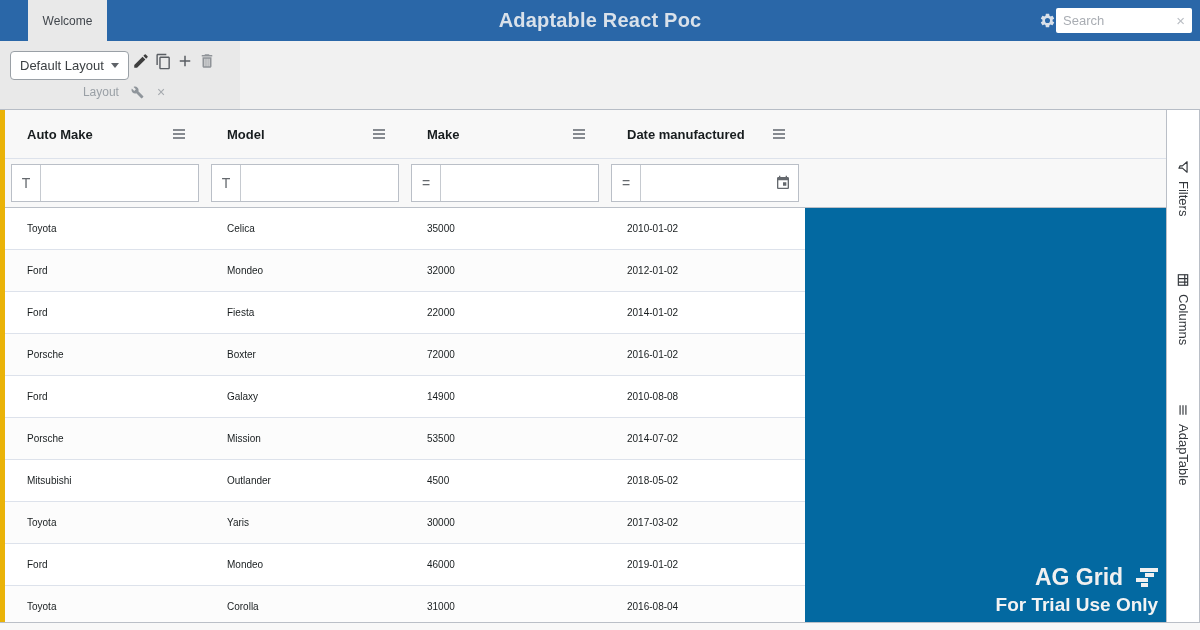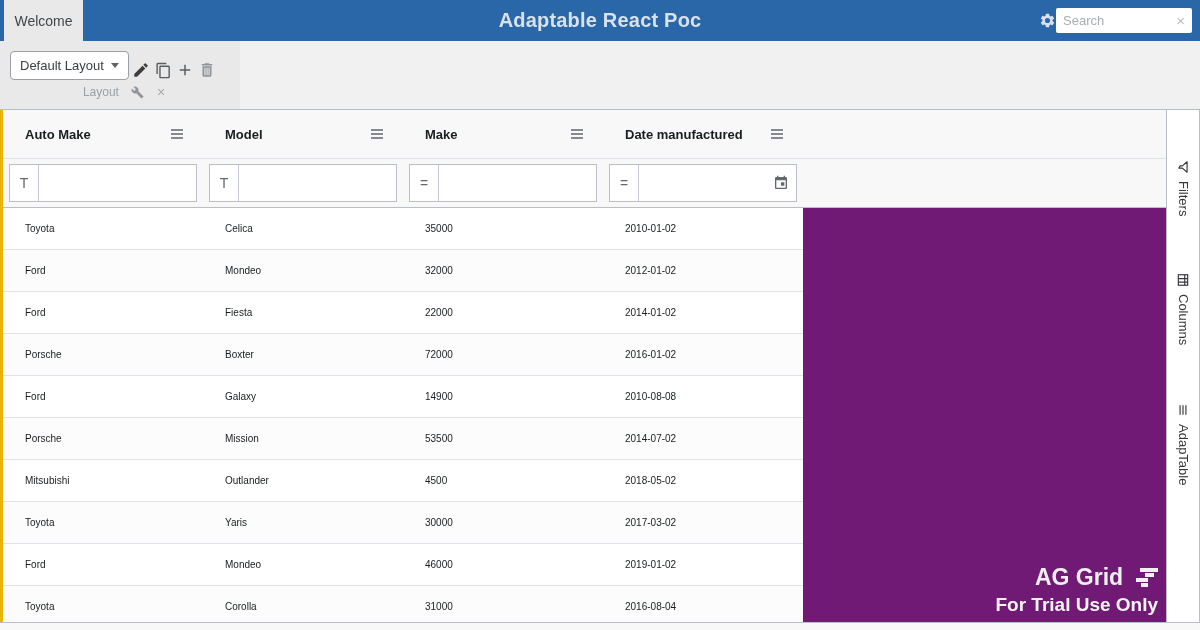--- a/index.html
+++ b/index.html
@@ -1,50 +1,50 @@
 <!DOCTYPE html>
 <html><head>
 <meta charset="utf-8">
 <style>
   * { margin:0; padding:0; box-sizing:border-box; }
   html,body { width:1200px; height:630px; overflow:hidden; }
   body { font-family:"Liberation Sans","DejaVu Sans",sans-serif; background:#fff; color:#181d1f; }
 
   
   .topbar { position:relative; height:41px; background:#2a67a8; }
-  .welcome-tab { position:absolute; left:4px; top:0; width:79px; height:41px;
+  .welcome-tab { position:absolute; left:28px; top:0; width:79px; height:41px;
     background:#e9e9e9; display:flex; align-items:center; justify-content:center;
-    font-size:14px; color:#41464c; cursor:pointer; }
+    font-size:12px; color:#41464c; cursor:pointer; }
   .app-title { position:absolute; inset:0; display:flex; align-items:center; justify-content:center;
     color:#d9e1ea; font-weight:bold; font-size:20px; letter-spacing:.2px; pointer-events:none; }
   .top-right { position:absolute; right:8px; top:0; height:41px; display:flex; align-items:center; }
   .gear { display:flex; cursor:pointer; }
   .searchbox { width:136px; height:25px; background:#fff; border-radius:2px;
     display:flex; align-items:center; padding:0 7px; }
   .searchbox input { flex:1; min-width:0; border:none; outline:none; font-size:13px; color:#333;
     font-family:"Liberation Sans",sans-serif; background:transparent; }
   .searchbox input::placeholder { color:#a9adb3; }
   .search-clear { color:#b9bdc3; font-size:15px; line-height:1; cursor:pointer; }
 
   
   .dashstrip { height:69px; background:#f1f1f1; border-bottom:1px solid #b7bdc6; }
   .layout-panel { width:240px; height:100%; background:#e9e9e9; padding:10px 0 0 10px; }
-  .panel-row1 { display:flex; align-items:flex-end; gap:2px; }
+  .panel-row1 { display:flex; align-items:flex-start; gap:2px; }
   .layout-select { width:119px; height:29px; background:#fff; border:1px solid #9aa0a6; border-radius:4px;
     display:flex; align-items:center; justify-content:space-between; padding:0 9px; font-size:13px;
     color:#3c4043; cursor:pointer; }
   .caret { width:0; height:0; border-left:4px solid transparent; border-right:4px solid transparent;
     border-top:5px solid #5f6368; }
   .tool-icon { width:20px; height:20px; display:inline-flex; align-items:center; justify-content:center; cursor:pointer; }
   .panel-row2 { width:228px; margin-top:4px; display:flex; align-items:center; justify-content:center;
     gap:12px; font-size:12px; color:#9aa0a6; }
   .panel-close { font-size:14px; color:#a5a9ae; cursor:pointer; }
 
   
-  .grid { position:relative; height:512px; display:flex; border-left:3px solid #eab308; background:#701a75; }
+  .grid { position:relative; height:512px; display:flex; border-left:5px solid #eab308; background:#0369a1; }
   .grid-main { width:1166px; position:relative; overflow:hidden; }
   .hdr-row { display:flex; height:49px; background:#f8f8f8; border-bottom:1px solid #dde2eb; }
   .hcell { width:200px; display:flex; align-items:center; justify-content:space-between;
     padding:0 20px 0 22px; font-weight:bold; font-size:13px; color:#181d1f; cursor:pointer; }
   .burger { display:inline-flex; flex-direction:column; gap:2px; cursor:pointer; }
   .burger i { display:block; width:12px; height:2px; background:#868a90; }
   .filter-row { display:flex; height:49px; background:#f8f8f8; border-bottom:1px solid #babfc7;
     padding:5px 0 0 6px; gap:12px; }
   .fcell { width:188px; height:38px; border:1px solid #babfc7; background:#fff; display:flex; align-items:stretch; }
   .fglyph { width:29px; border-right:1px solid #c6cad0; display:flex; align-items:center; justify-content:center;

